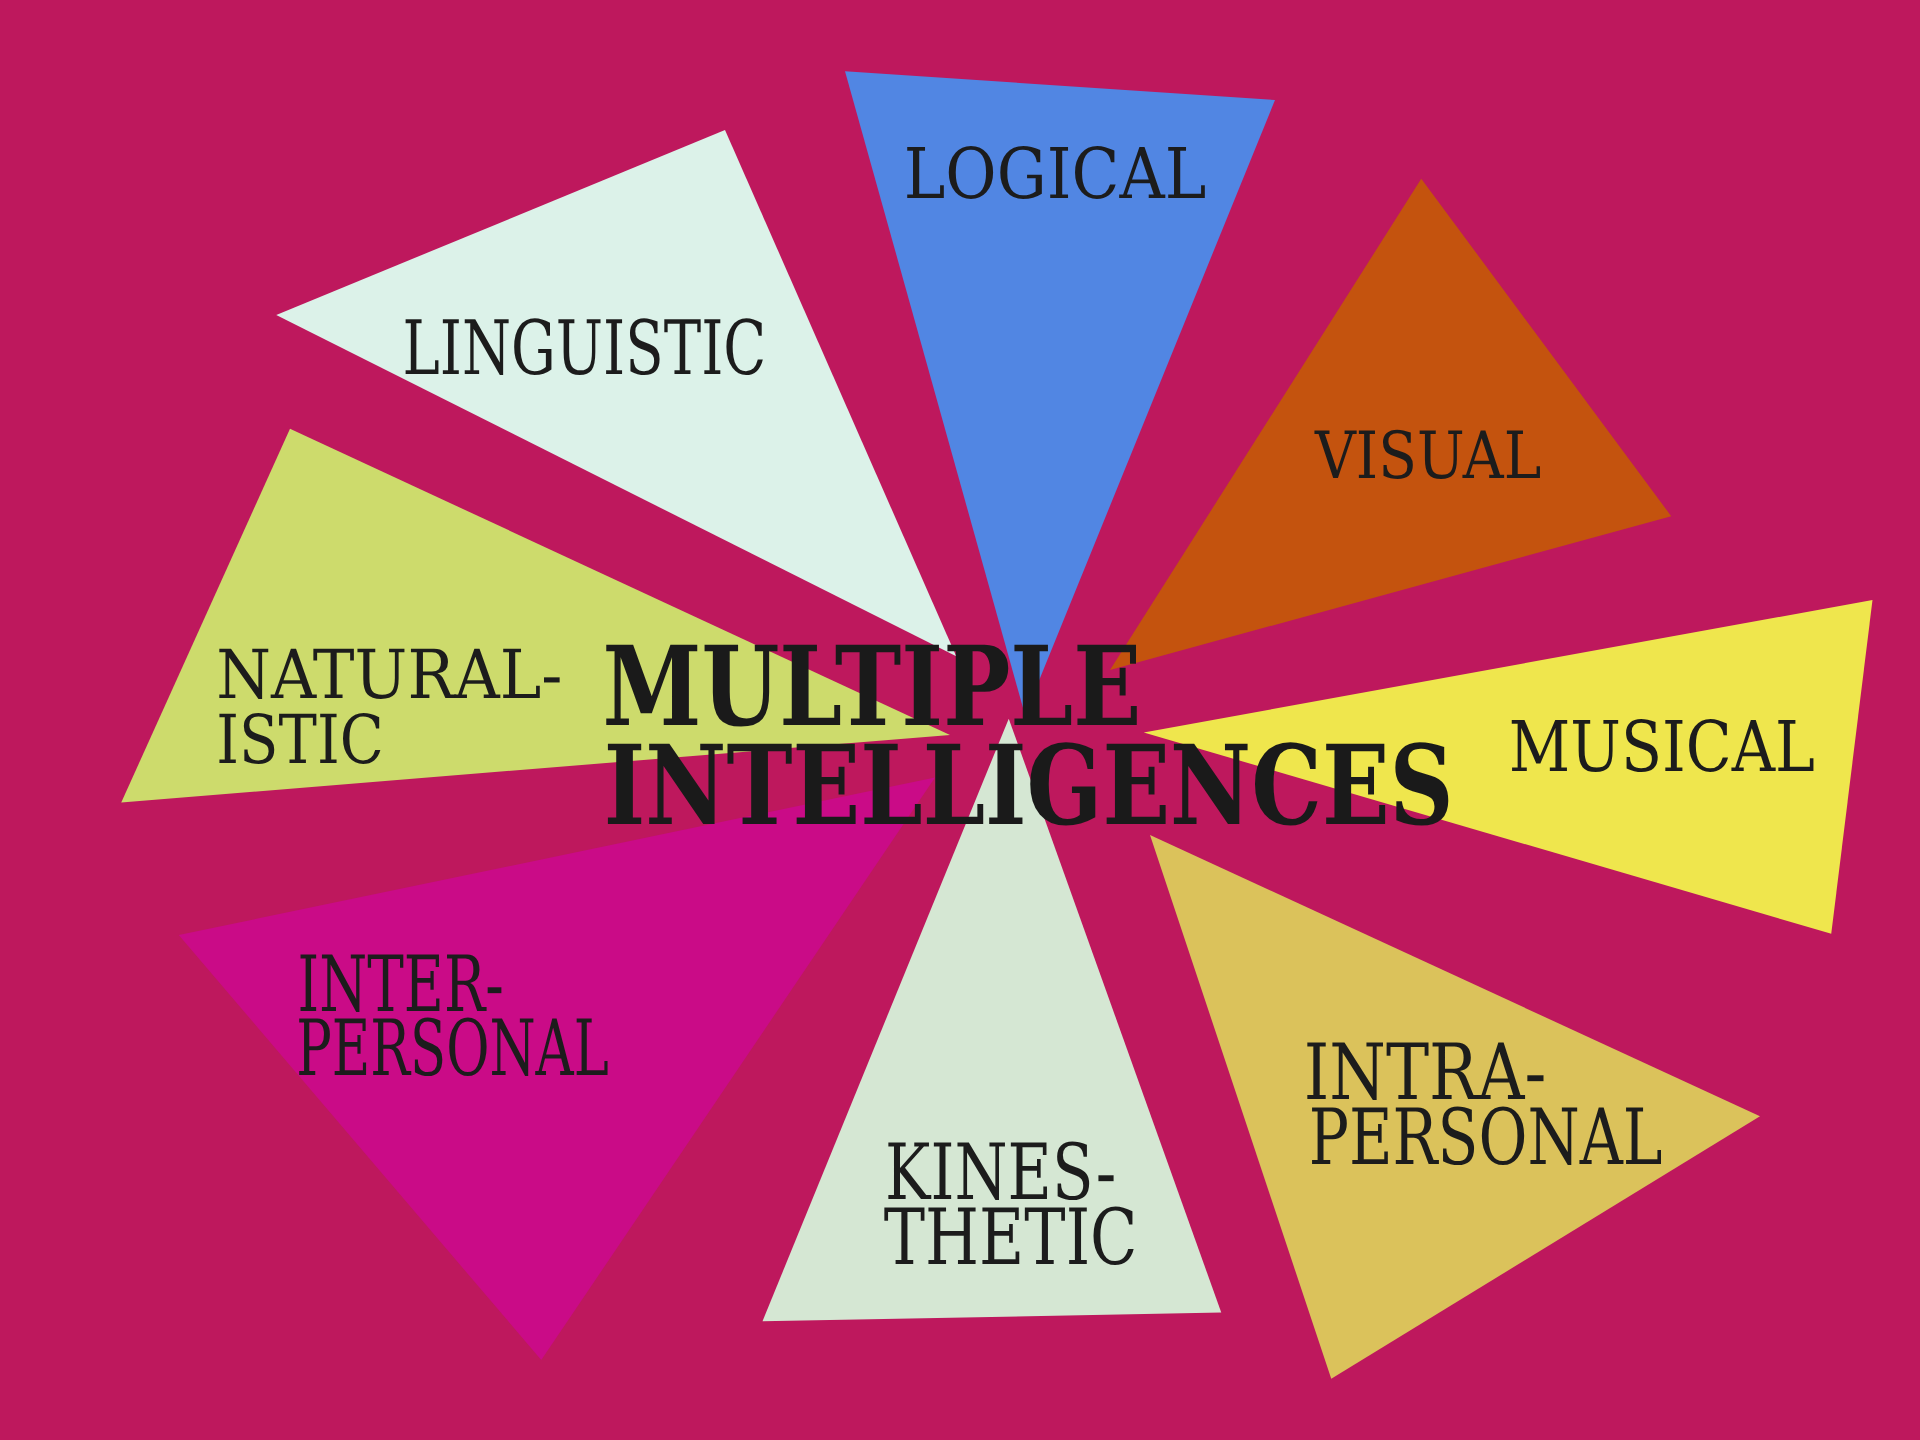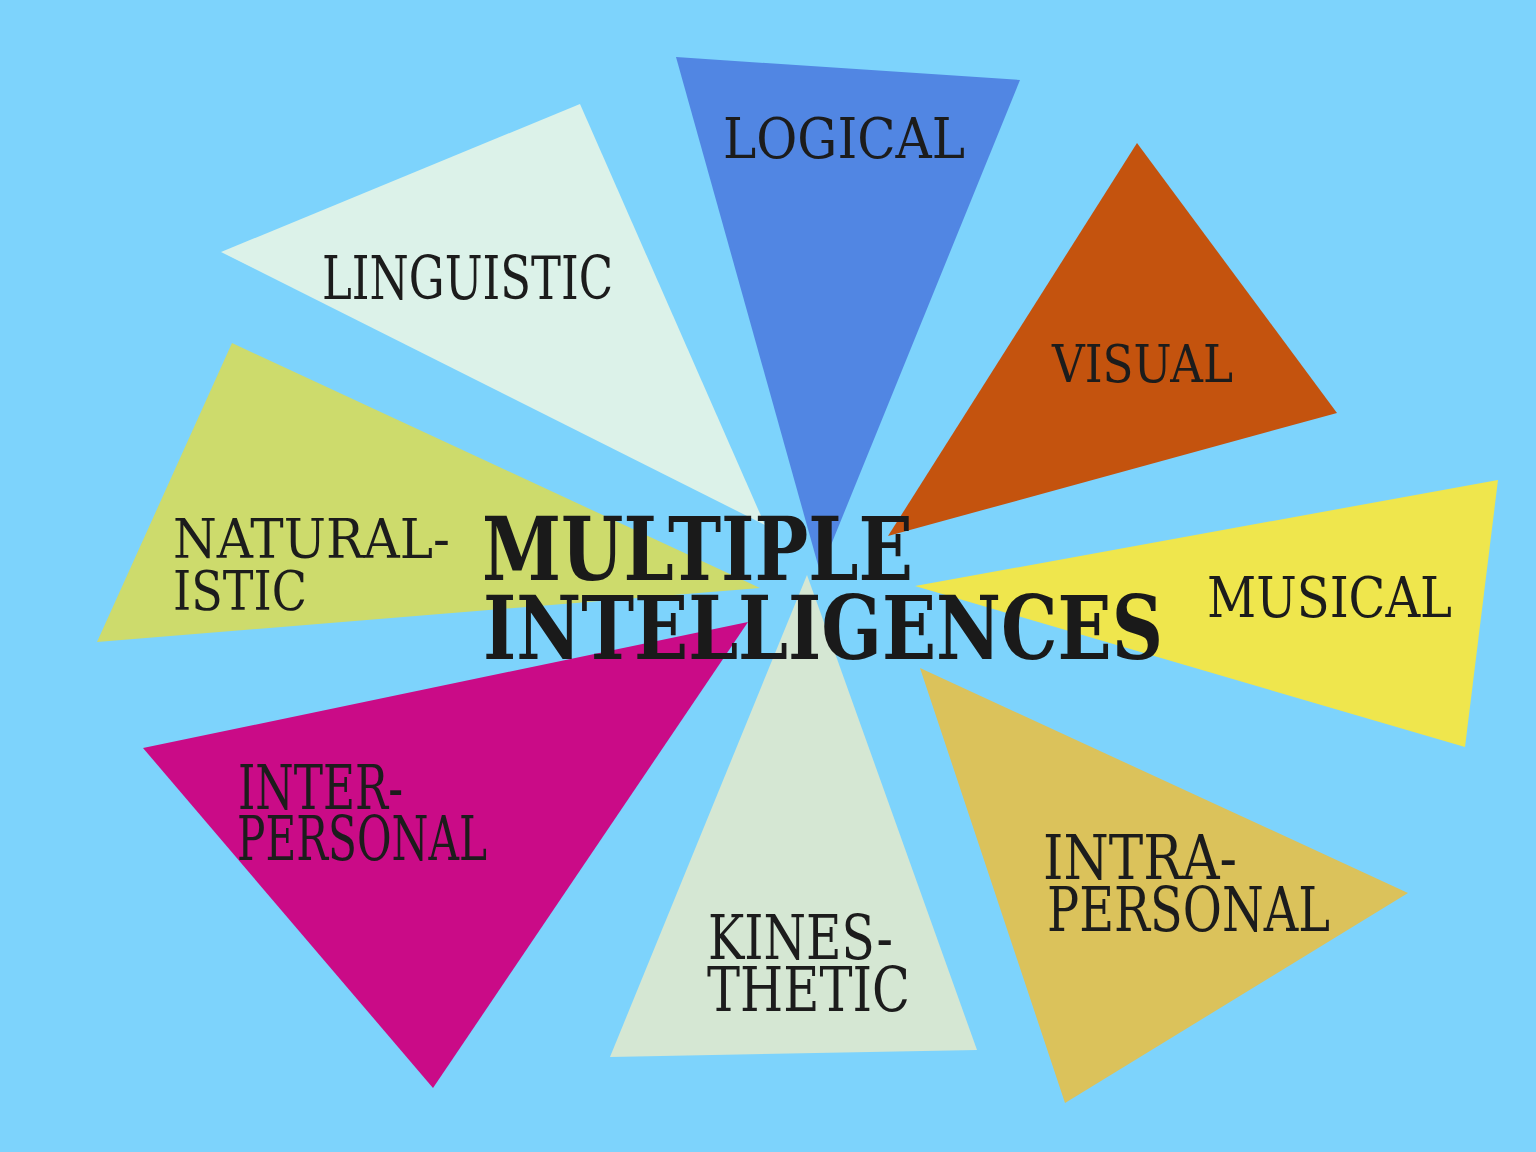--- a/index.html
+++ b/index.html
@@ -4,21 +4,21 @@
 <style>
   html, body {
     margin: 0;
     padding: 0;
     background: #ffffff;
   }
   .stage {
     position: relative;
     width: 1536px;
     height: 1152px;
-    background: #7dd3fc;
+    background: #be185d;
     overflow: hidden;
   }
   svg { display: block; }
   .wedge-label {
     font-family: "DejaVu Serif", "Liberation Serif", serif;
     font-weight: 400;
   }
   .diagram-title {
     font-family: "DejaVu Serif", "Liberation Serif", serif;
     font-weight: 700;

